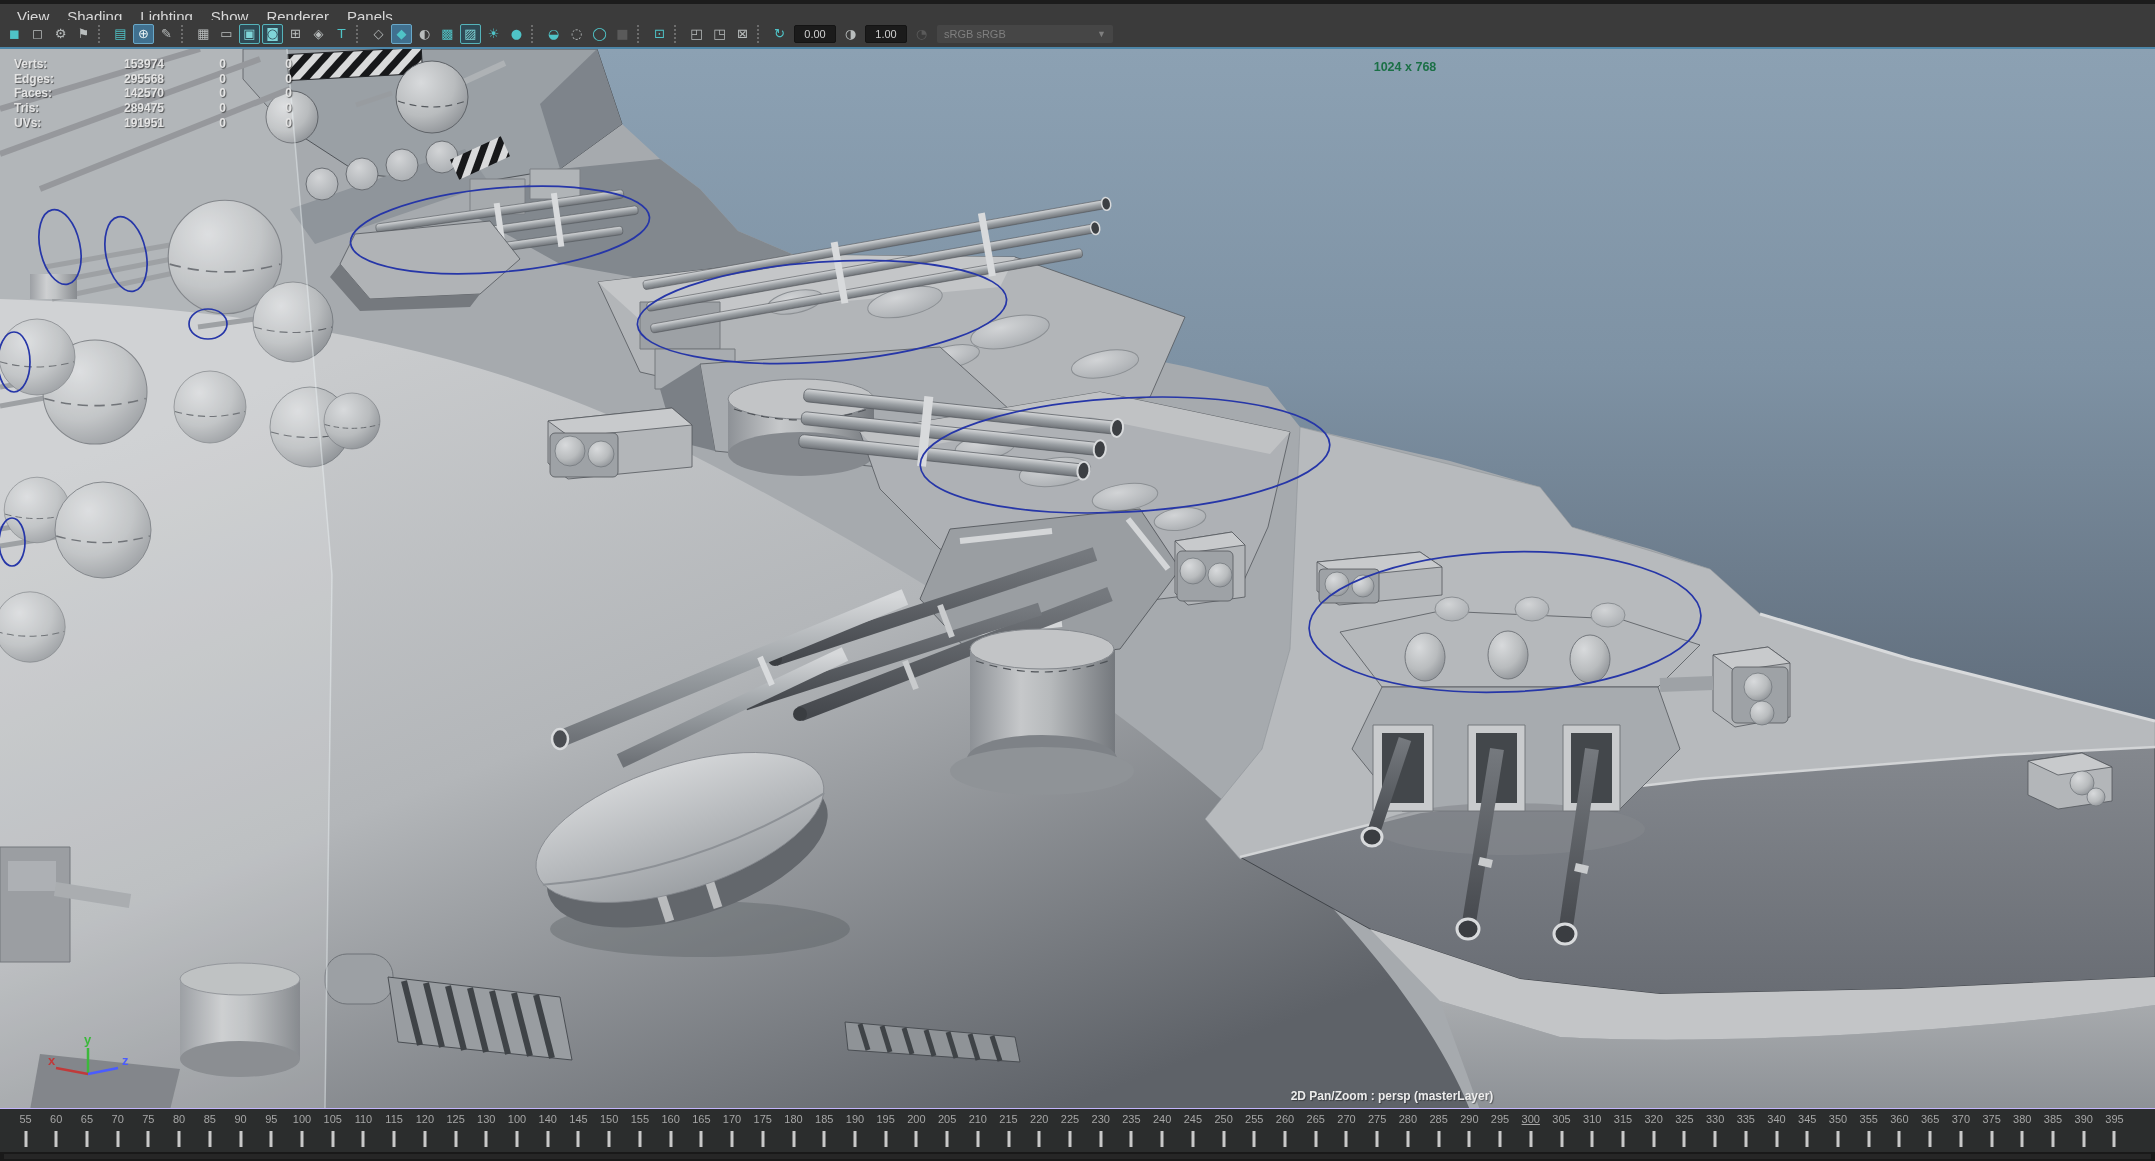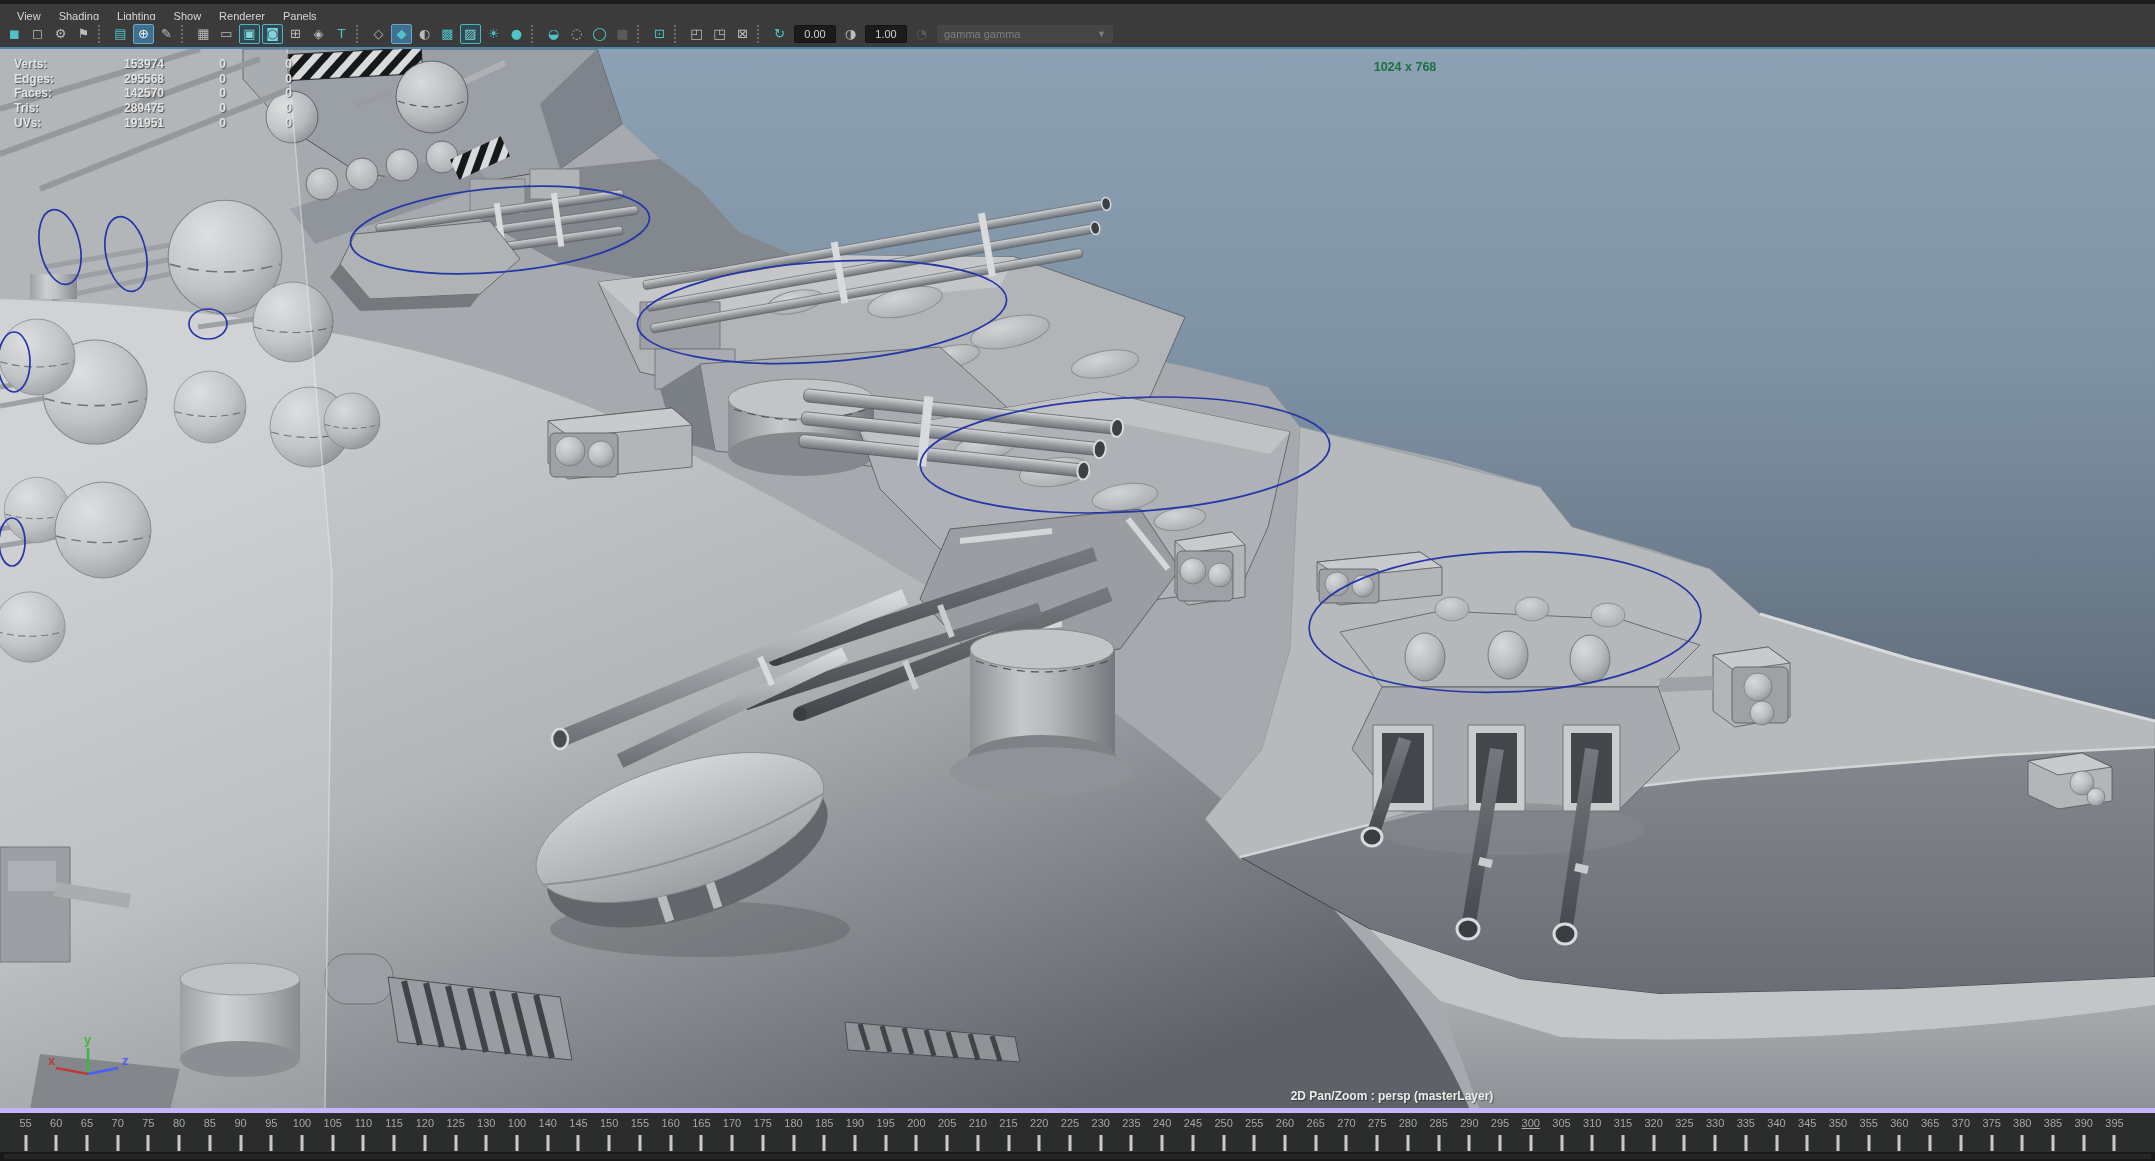--- a/index.html
+++ b/index.html
@@ -4,21 +4,21 @@
 <style>
   html,body{margin:0;padding:0;background:#222;}
   .screen{position:relative;width:2155px;height:1161px;background:#3b3b3b;
     font-family:"Liberation Sans","DejaVu Sans",sans-serif;overflow:hidden;
     -webkit-font-smoothing:antialiased;}
   
   .top-strip{position:absolute;top:0;left:0;right:0;height:4px;background:#1c1c1c;}
   
   .menubar{position:absolute;top:4px;left:0;right:0;height:16px;display:flex;
     align-items:center;padding-left:8px;background:#3b3b3b;}
-  .menu-item{color:#d8d8d8;font-size:11px;padding:0 9px;cursor:default;margin-top:8px;}
+  .menu-item{color:#d8d8d8;font-size:15px;padding:0 9px;cursor:default;margin-top:8px;}
   
   .toolbar{position:absolute;top:20px;left:0;right:0;height:27px;display:flex;
     align-items:center;padding-left:3px;background:#3b3b3b;}
   .grip{width:6px;height:18px;margin:0 3px;border-left:2px dotted #6d6d6d;}
   .tb-icon{width:21px;height:20px;margin:0 1px;display:flex;align-items:center;
     justify-content:center;font-size:13px;line-height:1;color:#b9bdbd;border-radius:2px;
     font-family:"DejaVu Sans",sans-serif;}
   .tb-icon.teal{color:#4fc3c7;}
   .tb-icon.white{color:#e8f2f4;}
   .tb-icon.active{background:#40708f;border:1px solid #69a8c8;width:19px;height:18px;}
@@ -41,21 +41,21 @@
   .hud-v1{width:58px;text-align:right;}
   .hud-v2{width:62px;text-align:right;}
   .hud-v3{width:66px;text-align:right;}
   .res-label{position:absolute;top:11px;left:1405px;transform:translateX(-50%);
     color:#1b7046;font-size:12.5px;font-weight:bold;}
   .status-label{position:absolute;bottom:7px;left:1392px;transform:translateX(-50%);
     color:#ececec;font-size:12px;font-weight:bold;text-shadow:1px 1px 1px rgba(0,0,0,.4);}
   .axis-gizmo{position:absolute;left:40px;bottom:18px;}
   
   .timeline{position:absolute;top:1108px;left:0;right:0;height:44px;background:#2b2d2d;
-    border-top:5px solid #c4b5fd;}
+    border-top:1px solid #c4b5fd;}
   .tl-label{position:absolute;top:4px;transform:translateX(-50%);color:#a6a6a6;font-size:11px;}
   .tl-tick{position:absolute;top:22px;width:3px;height:16px;background:#c9c9c9;transform:translateX(-50%);}
   .bottom-strip{position:absolute;top:1152px;left:0;right:0;height:9px;background:#191919;}
   .bottom-strip .inner{position:absolute;top:2px;left:4px;right:4px;height:5px;background:#262626;}
 </style>
 </head>
 <body>
 
 <div class="screen">
   <div class="top-strip"></div>
@@ -107,21 +107,21 @@
       <div class="tb-icon gray">◳</div>
       <div class="tb-icon gray">⊠</div>
       <div class="grip"></div>
       <div class="tb-icon teal">↻</div>
       <span id="tb-anchor"></span>
     <div class="tb-field">0.00</div>
     <div class="tb-icon gray">◑</div>
     <div class="tb-field">1.00</div>
     <div class="tb-icon disabled">◔</div>
     <div class="tb-dropdown">
-      <span class="dd-label">gamma gamma</span>
+      <span class="dd-label">sRGB sRGB</span>
       <span class="dd-arrow">▼</span>
     </div>
   </div>
 
   <div class="viewport">
     <svg class="scene" width="2155" height="1061" viewBox="0 0 2155 1061">
       <defs>
         <linearGradient id="gSky" x1="0" y1="0" x2="0" y2="1">
           <stop offset="0" stop-color="#8ca1b3"></stop>
             <stop offset="0.3" stop-color="#7e92a4"></stop>

